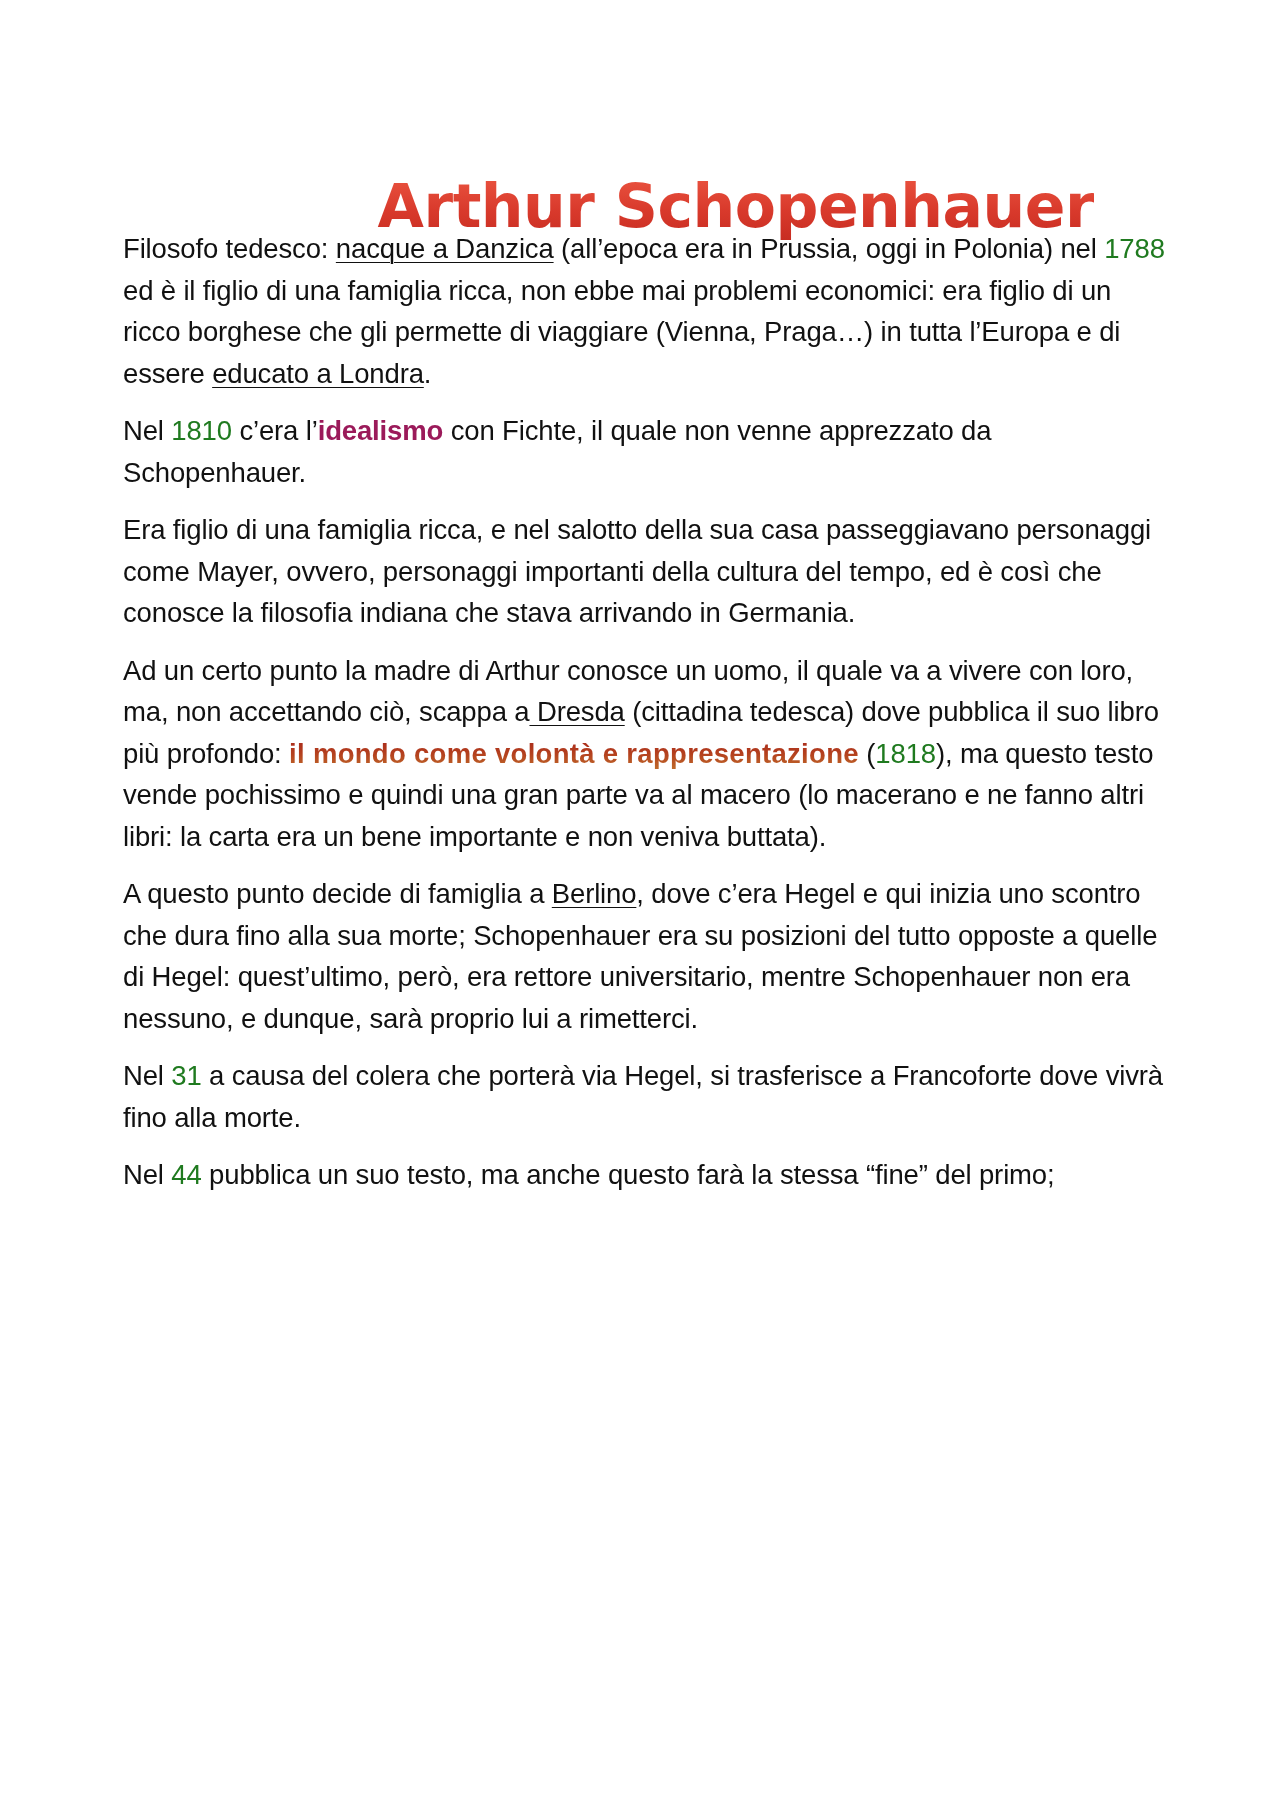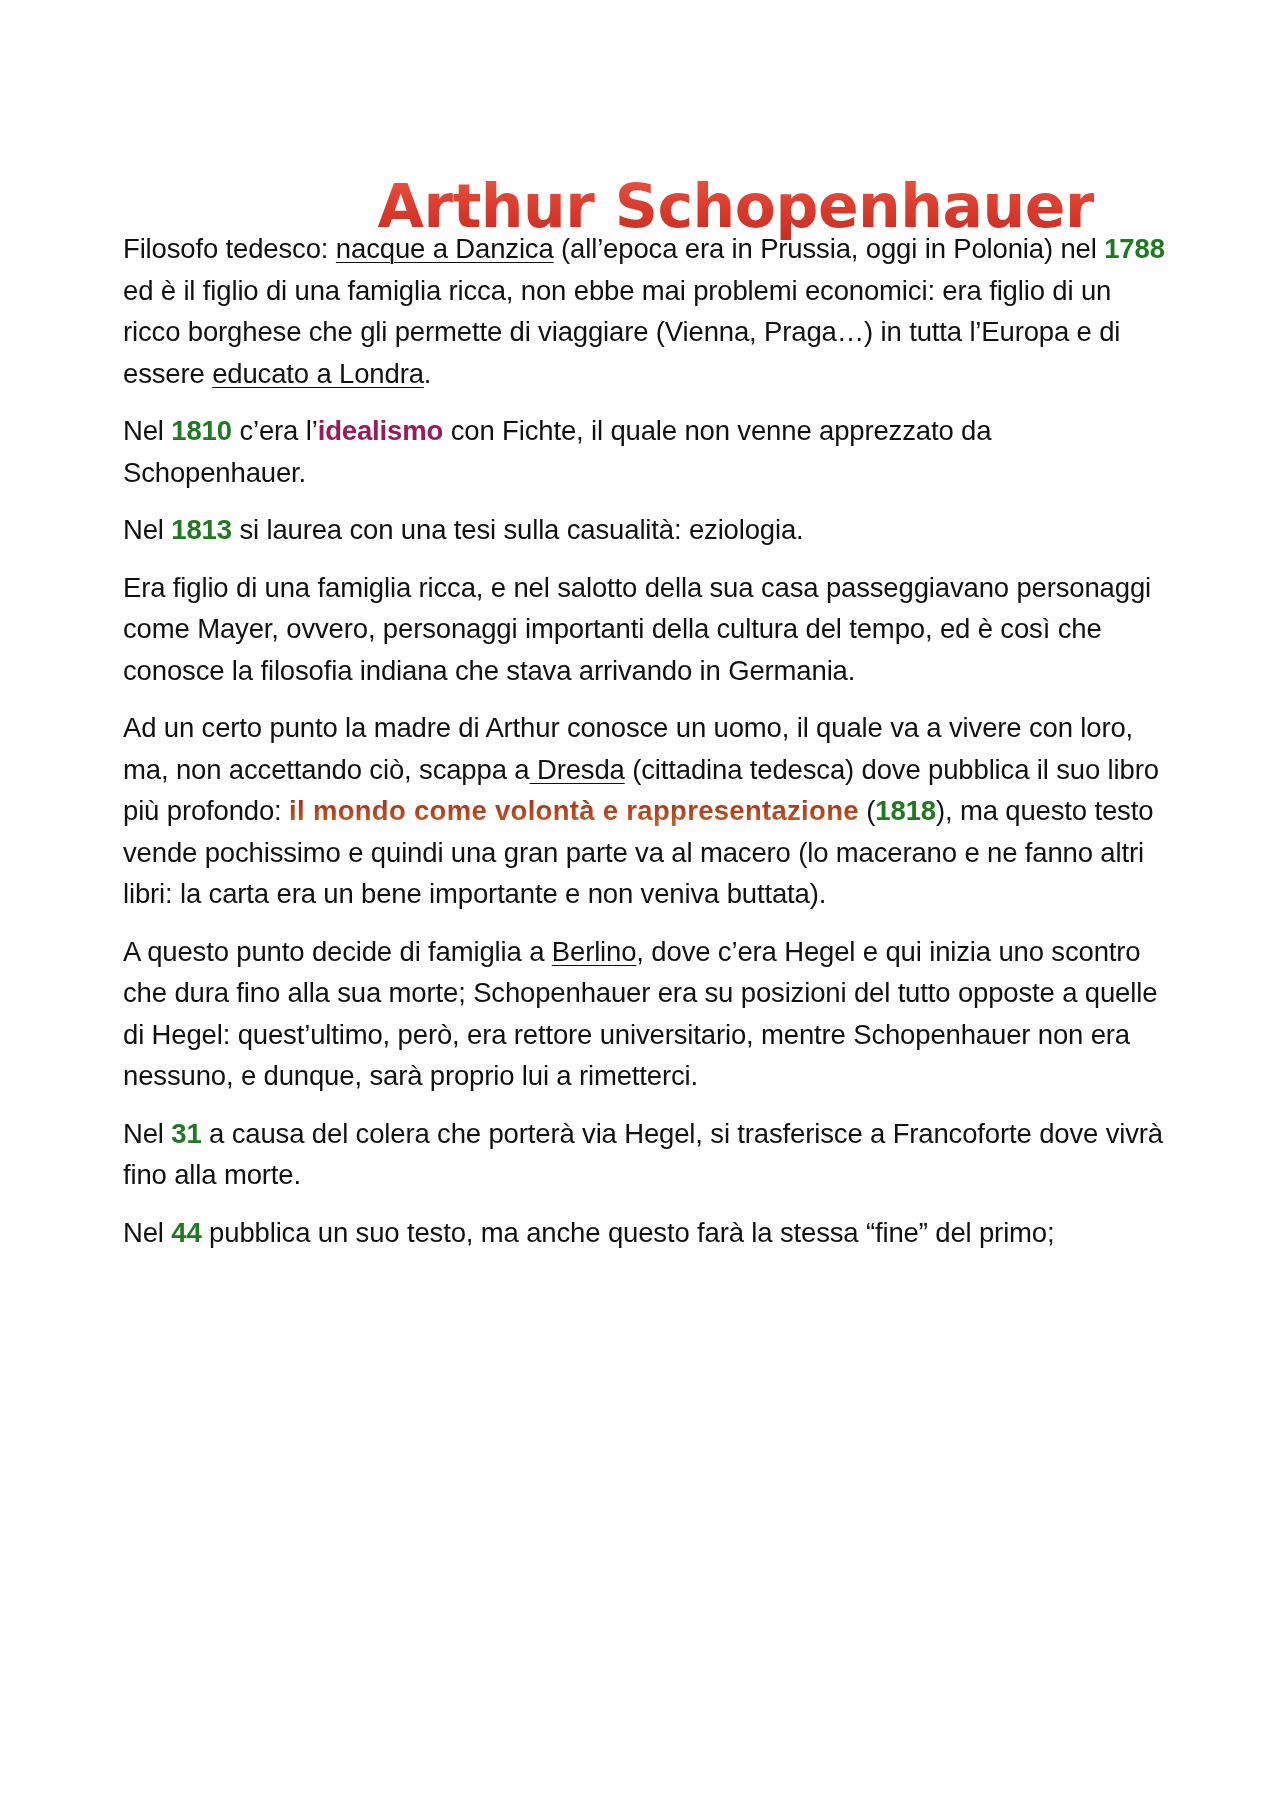--- a/index.html
+++ b/index.html
@@ -46,21 +46,21 @@
       width: 1050px;
       font-size: 27.5px;
       line-height: 41.5px;
       letter-spacing: -0.15px;
     }
     .para {
       margin: 0 0 16px 0;
     }
     .year {
       color: #1f7a1f;
-      font-weight: bold;
+      font-weight: normal;
       margin-top: 27px;
     }
     .u {
       text-decoration: underline;
       text-decoration-thickness: 1px;
       text-underline-offset: 4px;
     }
     .concept {
       color: #9b1a5a;
       font-weight: bold;
@@ -86,23 +86,20 @@
 
     <p class="para">
       <span>Filosofo tedesco: </span><span class="u">nacque a Danzica</span><span> (all’epoca era in Prussia, oggi in Polonia) nel </span><span class="year">1788</span><span> ed è il figlio di una famiglia ricca, non ebbe mai problemi economici: era figlio di un ricco borghese che gli permette di viaggiare (Vienna, Praga…) in tutta l’Europa e di essere </span><span class="u">educato a Londra</span><span>.</span>
     </p>
 
 
     <p class="para">
       <span>Nel </span><span class="year">1810</span><span> c’era l’</span><span class="concept">idealismo</span><span> con Fichte, il quale non venne apprezzato da Schopenhauer.</span>
     </p>
 
-    <p class="para">
-      <span>Nel </span><span class="year">1813</span><span> si laurea con una tesi sulla casualità: eziologia.</span>
-    </p>
 
     <p class="para">
       <span>Era figlio di una famiglia ricca, e nel salotto della sua casa passeggiavano personaggi come Mayer, ovvero, personaggi importanti della cultura del tempo, ed è così che conosce la filosofia indiana che stava arrivando in Germania.</span>
     </p>
 
     <p class="para">
       <span>Ad un certo punto la madre di Arthur conosce un uomo, il quale va a vivere con loro, ma, non accettando ciò, scappa a</span><span class="u"> Dresda</span><span> (cittadina tedesca) dove pubblica il suo libro più profondo: </span><span class="book">il mondo come volontà e rappresentazione</span><span> (</span><span class="year">1818</span><span>), ma questo testo vende pochissimo e quindi una gran parte va al macero (lo macerano e ne fanno altri libri: la carta era un bene importante e non veniva buttata).</span>
     </p>
 
     <p class="para">

